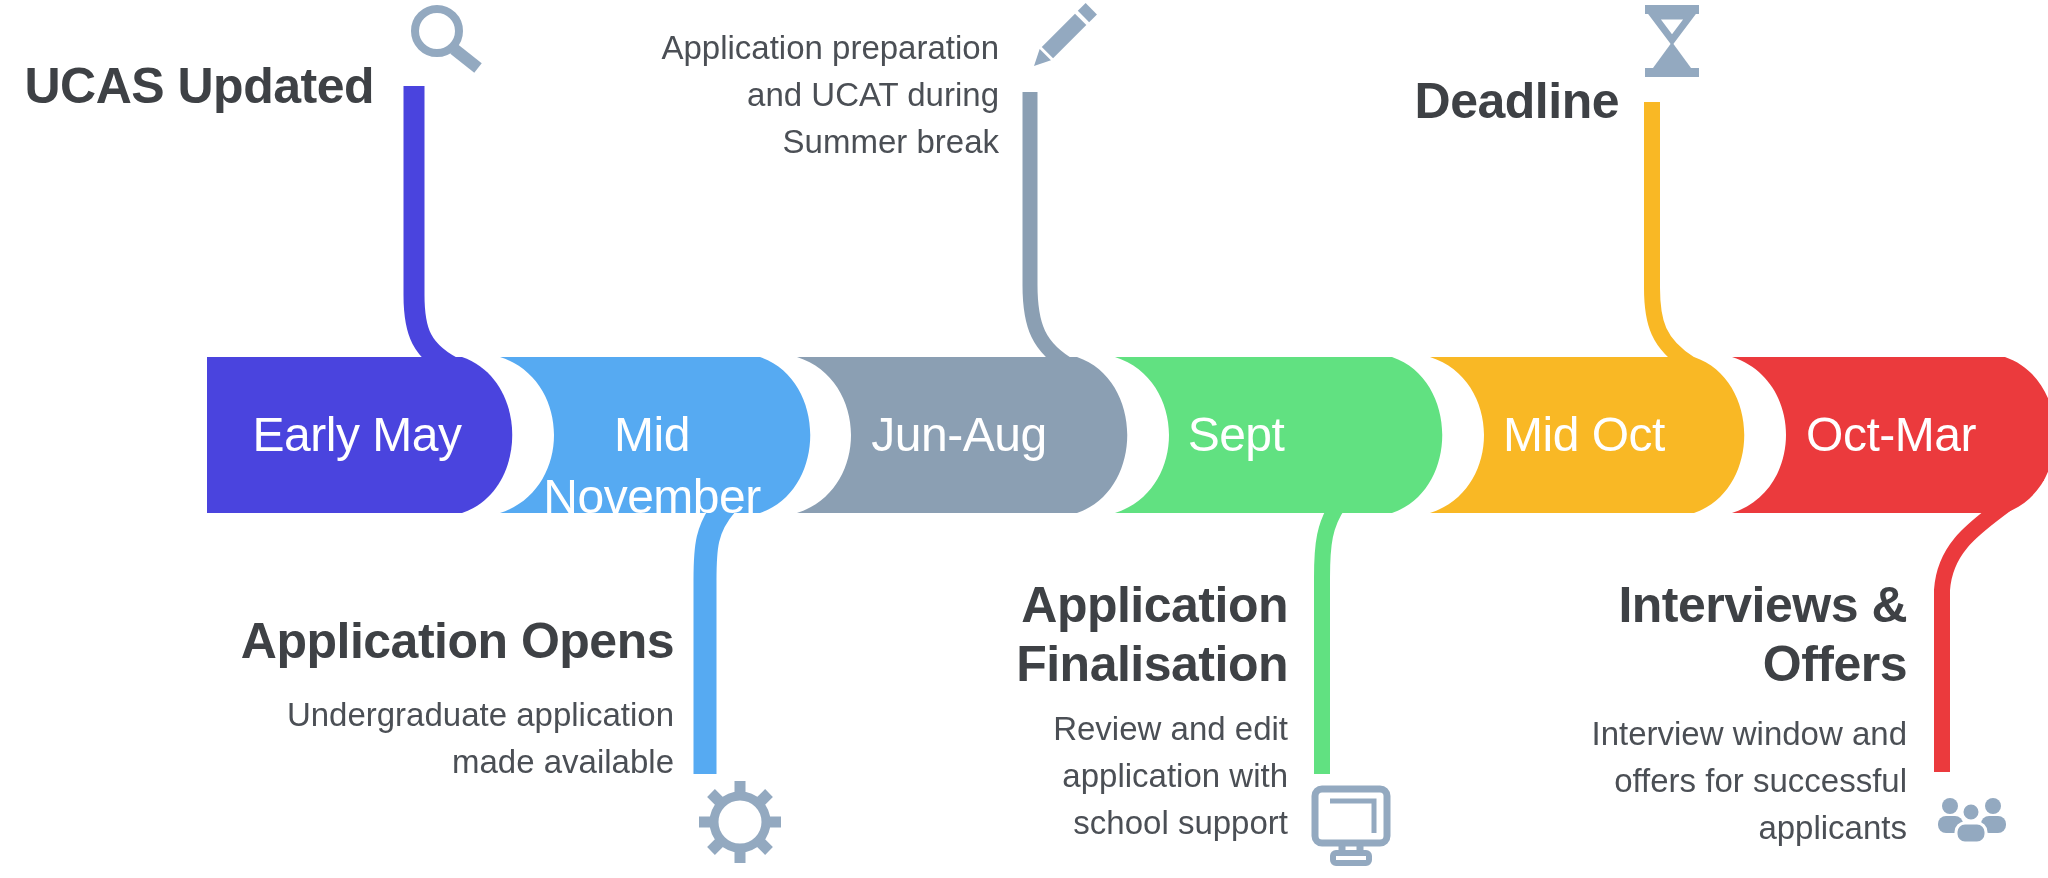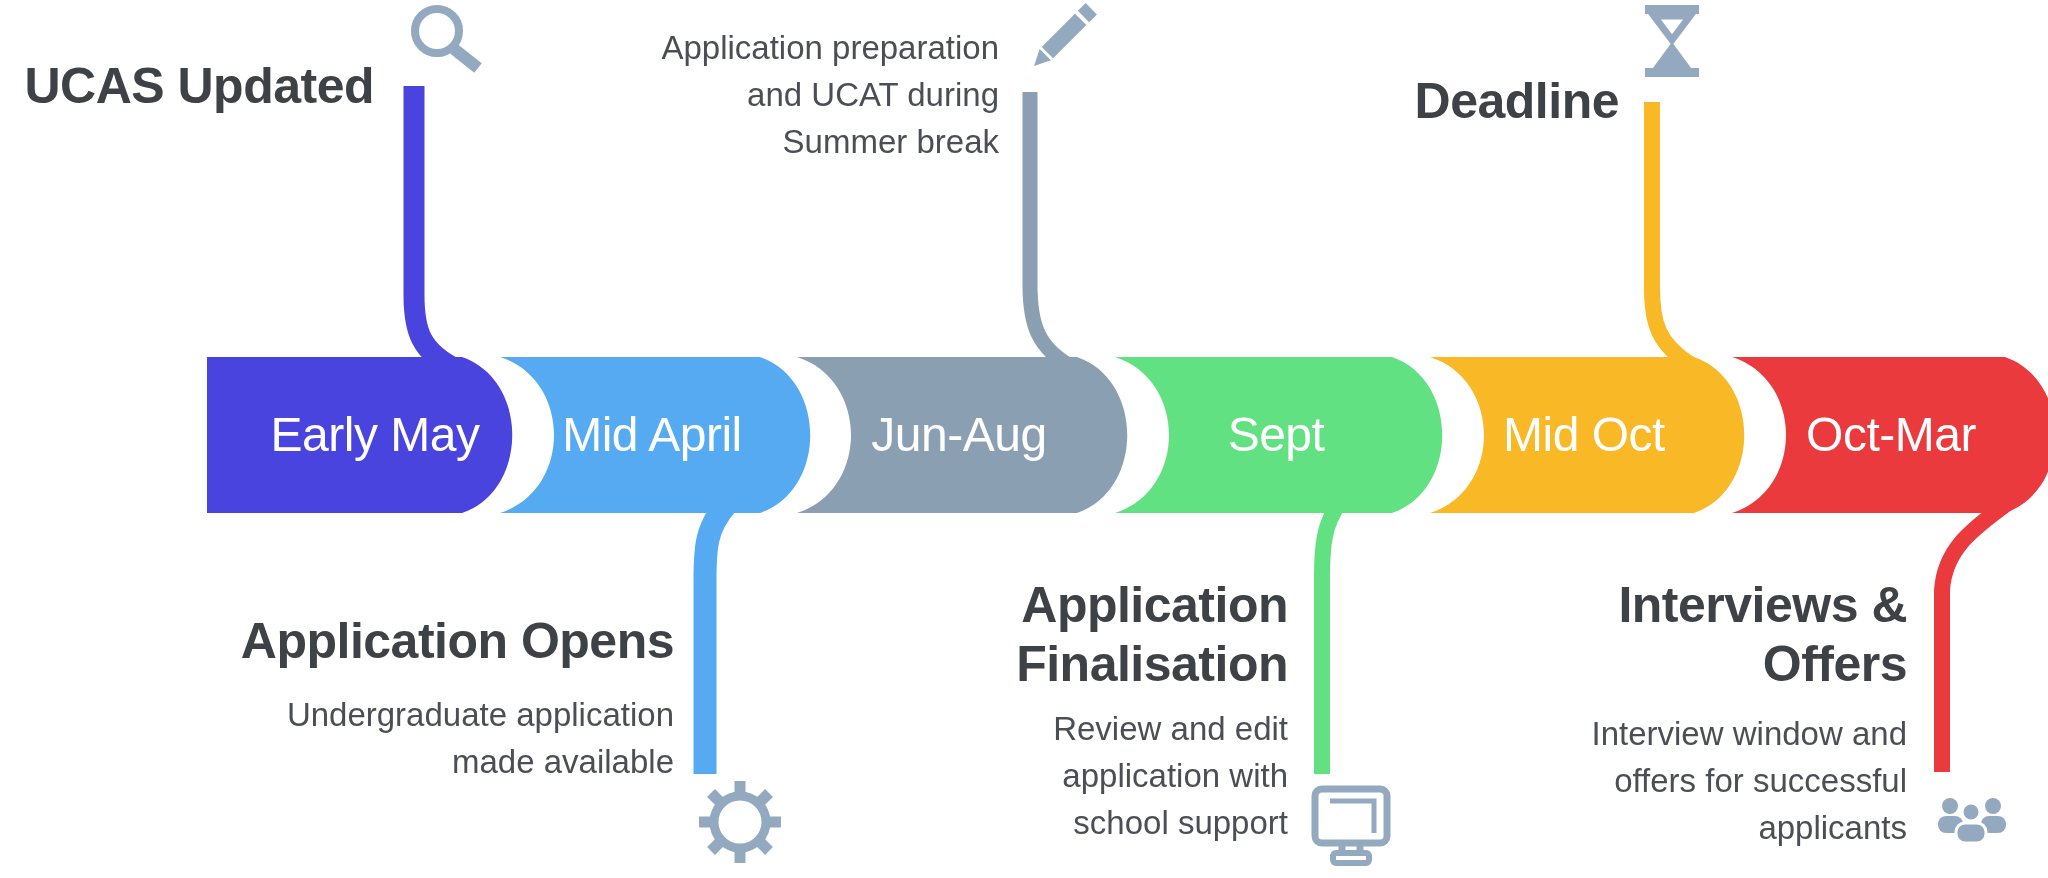--- a/index.html
+++ b/index.html
@@ -82,24 +82,24 @@
   <g fill="#93a9c0">
     <circle cx="1950" cy="806" r="8"></circle>
     <rect x="1938" y="816" width="25" height="17" rx="8"></rect>
     <circle cx="1993" cy="806" r="8"></circle>
     <rect x="1981" y="816" width="25" height="17" rx="8"></rect>
     <circle cx="1971" cy="812" r="9" stroke="#ffffff" stroke-width="3"></circle>
     <rect x="1956" y="823" width="30" height="20" rx="9" stroke="#ffffff" stroke-width="3"></rect>
   </g>
 </svg>
 
-<div class="seg-label" style="left:225px">Early May</div>
-<div class="seg-label" style="left:502px">Mid April</div>
+<div class="seg-label" style="left:207px">Early May</div>
+<div class="seg-label" style="left:502px">Mid November</div>
 <div class="seg-label" style="left:809px">Jun-Aug</div>
-<div class="seg-label" style="left:1126px">Sept</div>
+<div class="seg-label" style="left:1086px">Sept</div>
 <div class="seg-label" style="left:1434px">Mid Oct</div>
 <div class="seg-label" style="left:1741px">Oct-Mar</div>
 
 <div class="caption" style="right:1674px;top:57px;width:380px">
   <div class="cap-title">UCAS Updated</div>
 </div>
 
 <div class="caption" style="right:1049px;top:25px;width:460px">
   <div class="cap-desc" style="width:345px;">Application preparation and UCAT during Summer break</div>
 </div>

